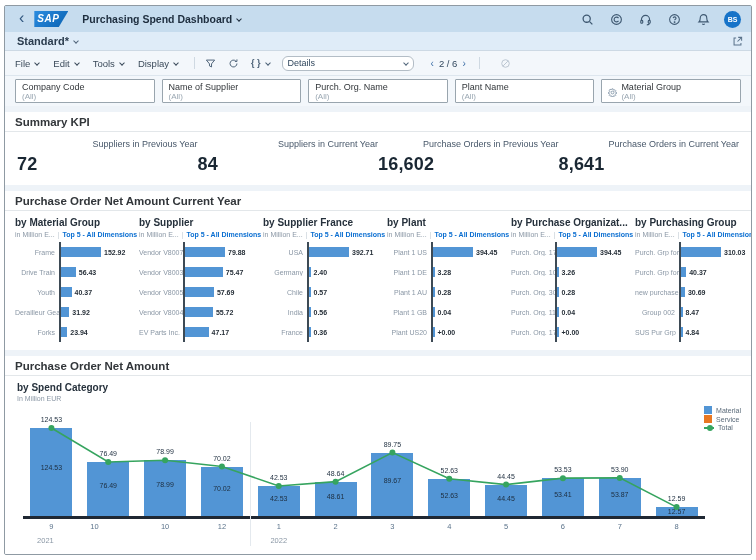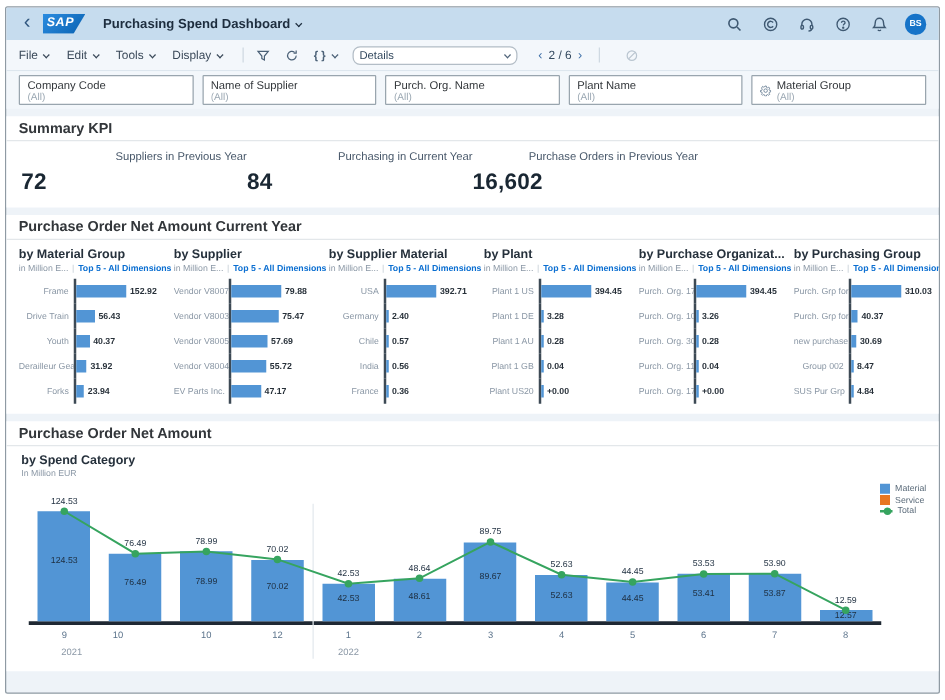--- a/index.html
+++ b/index.html
@@ -131,20 +131,31 @@
     </span>
     <span class="shell-ic">
       <svg viewBox="0 0 16 16" fill="none" stroke="currentColor" stroke-width="1.4">
           <path d="M8 2a4 4 0 0 1 4 4c0 3 .8 4.2 1.6 5H2.4C3.2 10.2 4 9 4 6a4 4 0 0 1 4-4z"></path>
           <path d="M6.6 13.2a1.5 1.5 0 0 0 2.8 0"></path>
         </svg>
     </span>
     <div id="avatar">BS</div>
   </div>
 
+  <div id="variant-bar">
+    <span id="variant-label">Standard*</span>
+    <span class="chev"></span>
+    <span id="export-icon">
+      <svg viewBox="0 0 16 16" fill="none" stroke="currentColor" stroke-width="1.5">
+          <path d="M6 3H3v10h10v-3"></path>
+          <path d="M9 2h5v5"></path>
+          <path d="M14 2L8 8"></path>
+        </svg>
+    </span>
+  </div>
 
   <div id="toolbar">
     <span class="menu-item">
         <span>File</span>
         <span class="chev"></span>
       </span>
     <span class="menu-item">
         <span>Edit</span>
         <span class="chev"></span>
       </span>
@@ -224,26 +235,30 @@
     </div>
 
   <div class="section">
     <div class="sec-header">Summary KPI</div>
     <div id="kpi-row">
         <div class="kpi-tile">
           <div class="kpi-label">Suppliers in Previous Year</div>
           <div class="kpi-value">72</div>
         </div>
         <div class="kpi-tile">
-          <div class="kpi-label">Purchasing in Current Year</div>
+          <div class="kpi-label">Suppliers in Current Year</div>
           <div class="kpi-value">84</div>
         </div>
         <div class="kpi-tile">
           <div class="kpi-label">Purchase Orders in Previous Year</div>
           <div class="kpi-value">16,602</div>
+        </div>
+        <div class="kpi-tile">
+          <div class="kpi-label">Purchase Orders in Current Year</div>
+          <div class="kpi-value">8,641</div>
         </div>
       </div>
   </div>
 
   <div class="section">
     <div class="sec-header">Purchase Order Net Amount Current Year</div>
     <div id="mini-charts">
         <div class="mini-chart">
           <div class="mc-title">by Material Group</div>
           <div class="mc-sub">
@@ -324,21 +339,21 @@
           </div>
           <div class="mc-row">
             <div class="mc-label">EV Parts Inc.</div>
             <div class="mc-barzone">
               <div class="mc-bar" style="width: 23.6204px;"></div>
               <span class="mc-val">47.17</span>
             </div>
           </div>
         </div>
         <div class="mini-chart">
-          <div class="mc-title">by Supplier Material</div>
+          <div class="mc-title">by Supplier France</div>
           <div class="mc-sub">
             <span>in Million E...</span>
             <span class="mc-div">|</span>
             <span class="mc-link">Top 5 - All Dimensions</span>
           </div>
           <div class="mc-row">
             <div class="mc-label">USA</div>
             <div class="mc-barzone">
               <div class="mc-bar" style="width: 40px;"></div>
               <span class="mc-val">392.71</span>
@@ -541,21 +556,21 @@
         <div class="bc-month" style="left: 464.667px; width: 56.8333px;">5</div>
         <div class="bc-bar" style="left: 528.917px; width: 42px; top: 74.2574px; height: 37.7426px;"></div>
         <div class="bc-barlabel" style="left: 527.917px; top: 87.2416px;">53.41</div>
         <div class="bc-month" style="left: 521.5px; width: 56.8333px;">6</div>
         <div class="bc-bar" style="left: 585.75px; width: 42px; top: 73.9324px; height: 38.0676px;"></div>
         <div class="bc-barlabel" style="left: 584.75px; top: 87.0628px;">53.87</div>
         <div class="bc-month" style="left: 578.333px; width: 56.8333px;">7</div>
         <div class="bc-bar" style="left: 642.583px; width: 42px; top: 103.117px; height: 8.88268px;"></div>
         <div class="bc-barlabel" style="left: 641.583px; top: 104.117px;">12.57</div>
         <div class="bc-month" style="left: 635.167px; width: 56.8333px;">8</div>
-        <div class="bc-year" style="left: 16px; width: 56.8333px;">2021</div>
+        <div class="bc-year" style="left: 4px; width: 56.8333px;">2021</div>
         <div class="bc-year" style="left: 237.333px; width: 56.8333px;">2022</div>
         <svg width="748" height="152" id="bc-svg">
           <polyline points="38.41666666666667,24 95.25000000000001,57.947803742070185 152.08333333333334,56.1811611659841 208.91666666666666,62.519874728980966 265.75,81.94587649562354 322.58333333333337,77.62820203966916 379.4166666666667,48.577531518509595 436.25000000000006,74.80864048823577 493.08333333333337,80.58909499718942 549.9166666666666,74.17264916084477 606.75,73.91118605958403 663.5833333333334,103.10318798683048" fill="none" stroke="#36a45f" stroke-width="1.6"></polyline>
           <circle cx="38.41666666666667" cy="24" r="3" fill="#36a45f"></circle>
           <text x="38.41666666666667" y="18" text-anchor="middle" font-size="7" fill="#1d2d3e">124.53</text>
           <circle cx="95.25000000000001" cy="57.947803742070185" r="3" fill="#36a45f"></circle>
           <text x="95.25000000000001" y="51.947803742070185" text-anchor="middle" font-size="7" fill="#1d2d3e">76.49</text>
           <circle cx="152.08333333333334" cy="56.1811611659841" r="3" fill="#36a45f"></circle>
           <text x="152.08333333333334" y="50.1811611659841" text-anchor="middle" font-size="7" fill="#1d2d3e">78.99</text>
           <circle cx="208.91666666666666" cy="62.519874728980966" r="3" fill="#36a45f"></circle>

